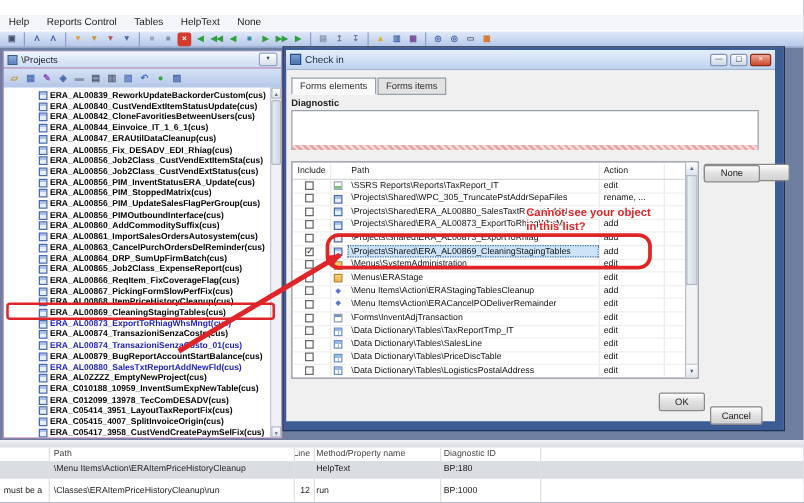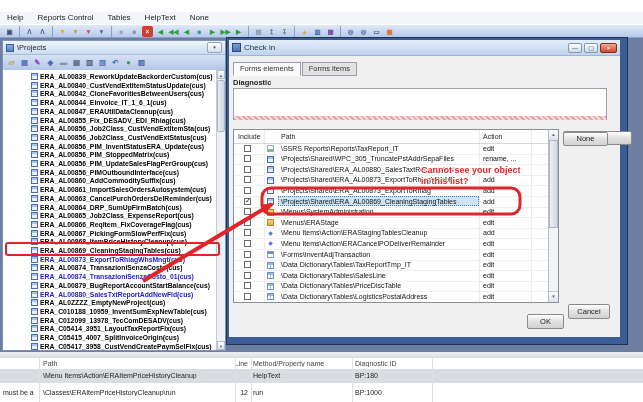--- a/index.html
+++ b/index.html
@@ -93,21 +93,21 @@
   .tbl-scroll .arr{position:absolute;left:0;width:9px;height:10px;font-size:4.5px;line-height:10px;
     text-align:center;color:#56627a;background:linear-gradient(#fdfdfe,#dde2ea);border-bottom:1px solid #c6ccd6;}
   .tbl-scroll .thumb{position:absolute;left:0;top:10px;width:9px;height:88px;
     background:linear-gradient(90deg,#eceff4,#d2d8e2);border:1px solid #aeb6c4;box-sizing:border-box;}
   .win-btn{position:absolute;background:linear-gradient(#fefefe,#e3e3e3 45%,#d2d2d2);
     border:1px solid #8a8a8a;border-radius:2px;font-size:7.5px;text-align:center;color:#222;
     box-sizing:border-box;line-height:12px;}
   .btn-all{left:334px;top:91px;width:69px;height:14px;font-family:Liberation Mono, monospace;}
   .btn-none{left:334px;top:92px;width:45px;height:14px;}
   .btn-ok{left:298px;top:274px;width:37px;height:15px;line-height:13px;}
-  .btn-cancel{left:339px;top:264px;width:42px;height:15px;line-height:13px;}
+  .btn-cancel{left:339px;top:285px;width:42px;height:15px;line-height:13px;}
   
   .output-panel{position:absolute;left:0;top:352px;width:643px;height:50px;background:#fff;}
   .op-splitter{position:absolute;left:0;top:0;width:643px;height:6px;
     background:linear-gradient(#eef0f3,#d8dce2);}
   .op-header{position:absolute;left:0;top:6px;width:643px;height:12px;border-bottom:1px solid #e0e2e6;
     font-size:7px;color:#444;box-sizing:border-box;}
   .op-cell{position:absolute;top:2px;white-space:nowrap;overflow:hidden;}
   .op-c0{left:3px;width:35px;}
   .op-c1{left:43px;width:190px;}
   .op-c2{left:222px;width:26px;text-align:right;}

